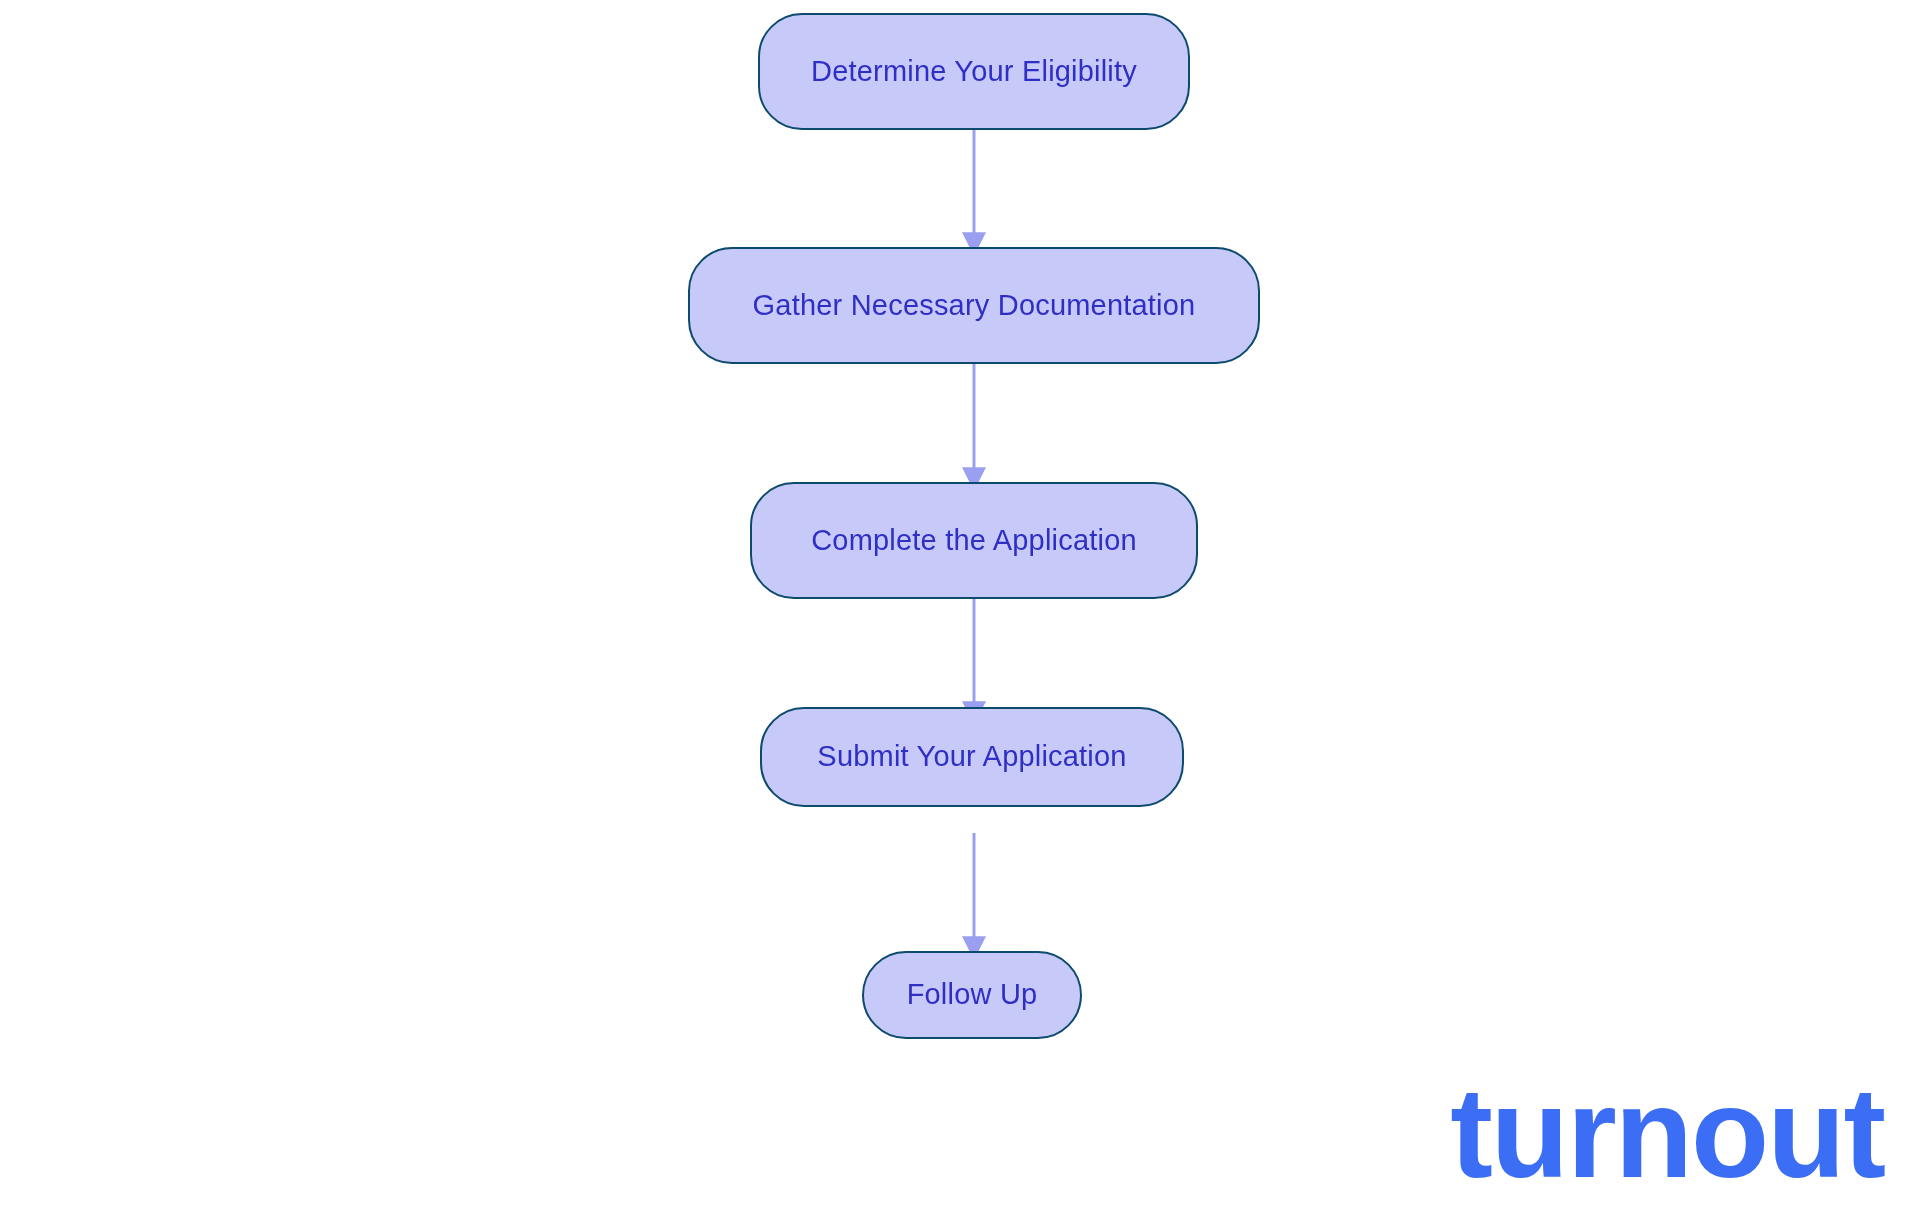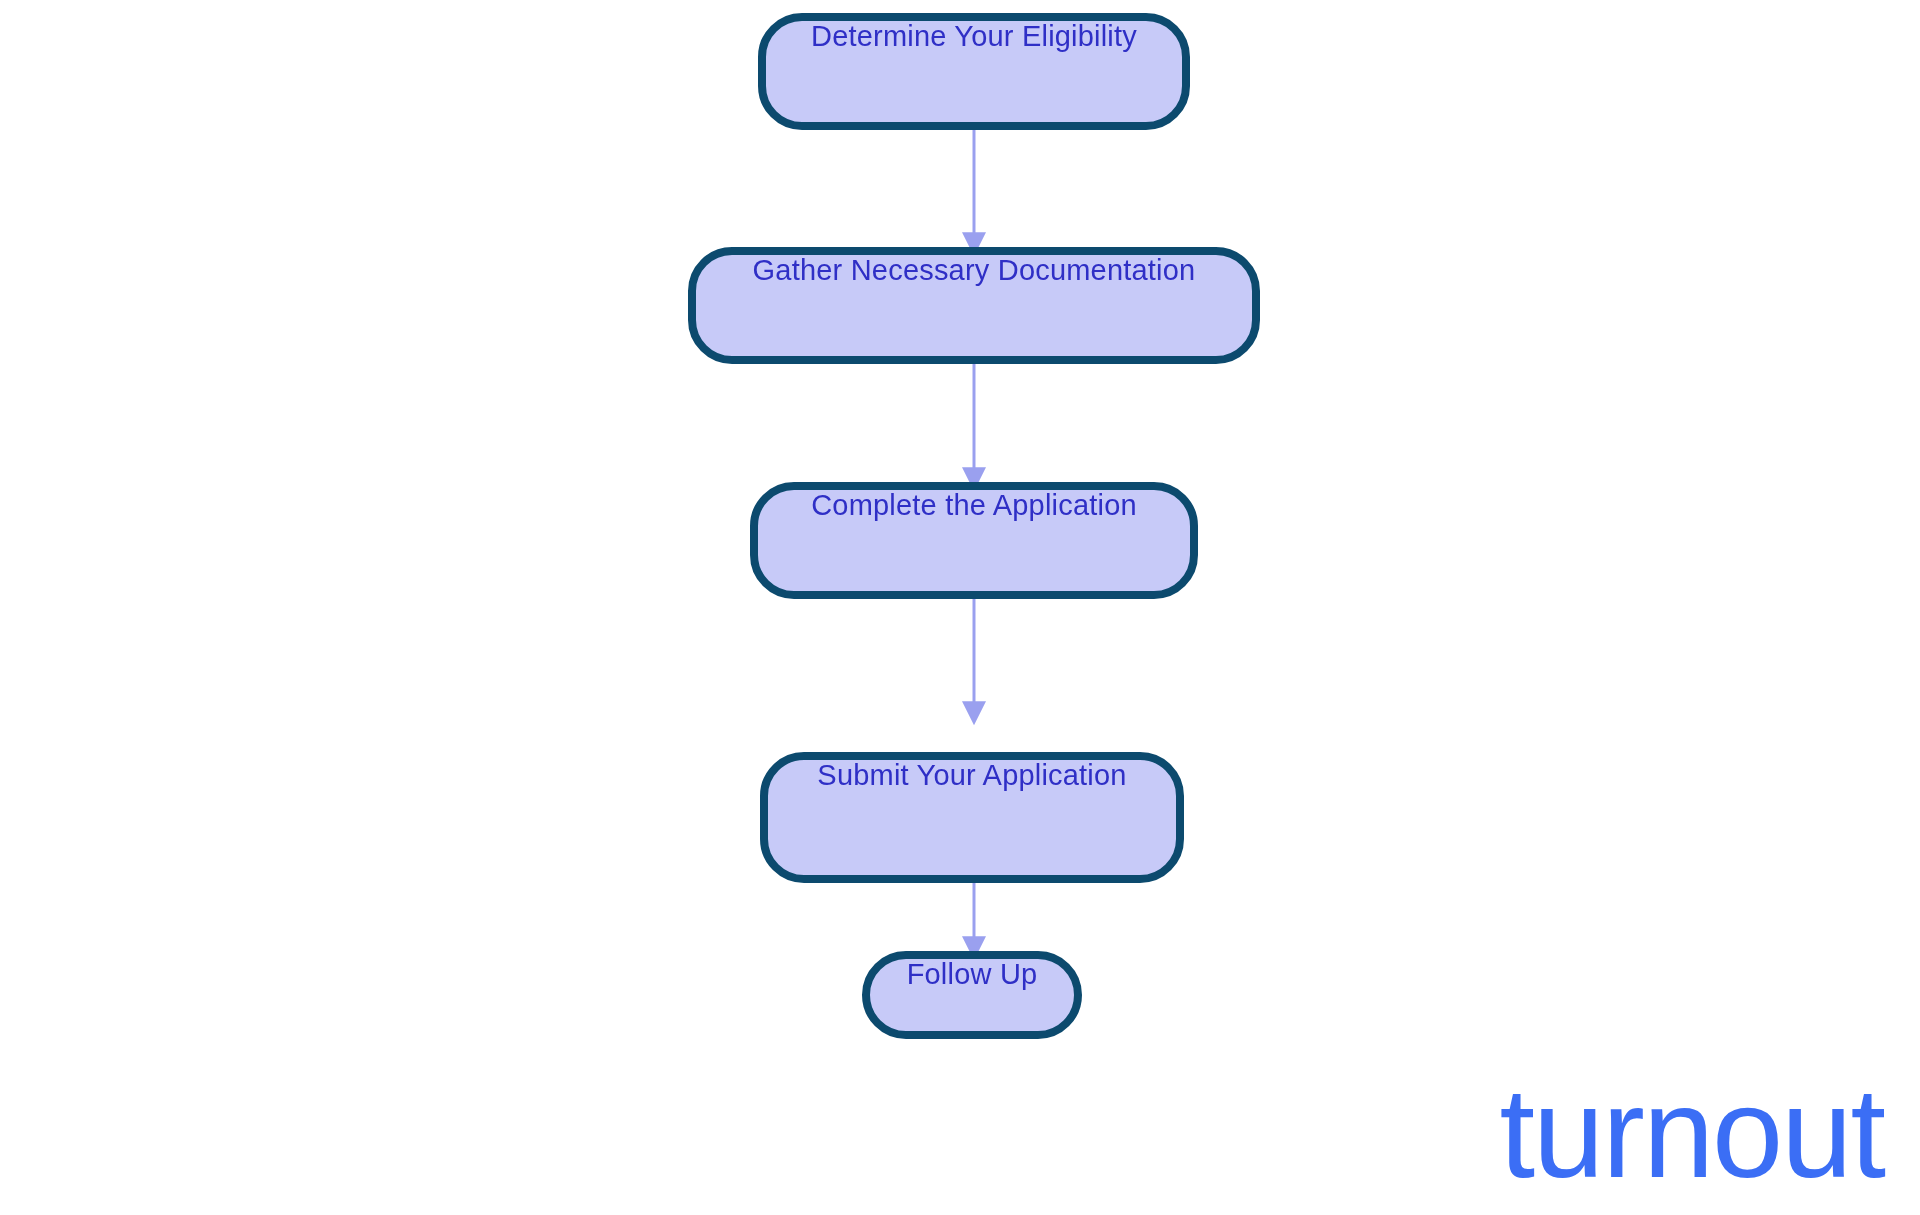--- a/index.html
+++ b/index.html
@@ -22,62 +22,63 @@
     top: 0;
     width: 1920px;
     height: 1215px;
   }
 
   
   .node {
     position: absolute;
     box-sizing: border-box;
     background: #c7caf8;
-    border: 8px solid #0c4a6e;
+    border: 2px solid #0c4a6e;
     border-radius: 44px;
     display: flex;
+    align-items: center;
     justify-content: center;
     text-align: center;
   }
   .node-label {
     color: #2f2fc6;
     font-family: "Liberation Sans", sans-serif;
     font-size: 29px;
     font-weight: 400;
     letter-spacing: 0.2px;
     line-height: 1.1;
     white-space: nowrap;
   }
 
   
   .node-1 { left: 758px; top: 13px;  width: 432px; height: 117px; }
   .node-2 { left: 688px; top: 247px; width: 572px; height: 117px; }
   .node-3 { left: 750px; top: 482px; width: 448px; height: 117px; }
-  .node-4 { left: 760px; top: 752px; width: 424px; height: 131px; }
+  .node-4 { left: 760px; top: 707px; width: 424px; height: 100px; }
   .node-5 { left: 862px; top: 951px; width: 220px; height: 88px; }
 
   
   #connectors {
     position: absolute;
     left: 0;
     top: 0;
     width: 1920px;
     height: 1215px;
     pointer-events: none;
   }
 
   
   #brand-logo {
     position: absolute;
     right: 36px;
     bottom: 18px;
     color: #3b6ef5;
     font-family: "Liberation Sans", sans-serif;
     font-size: 128px;
-    font-weight: 400;
+    font-weight: 700;
     letter-spacing: -2px;
     line-height: 1;
     user-select: none;
   }
 </style>
 </head>
 <body>
 
 <div id="flowchart-canvas">
 

